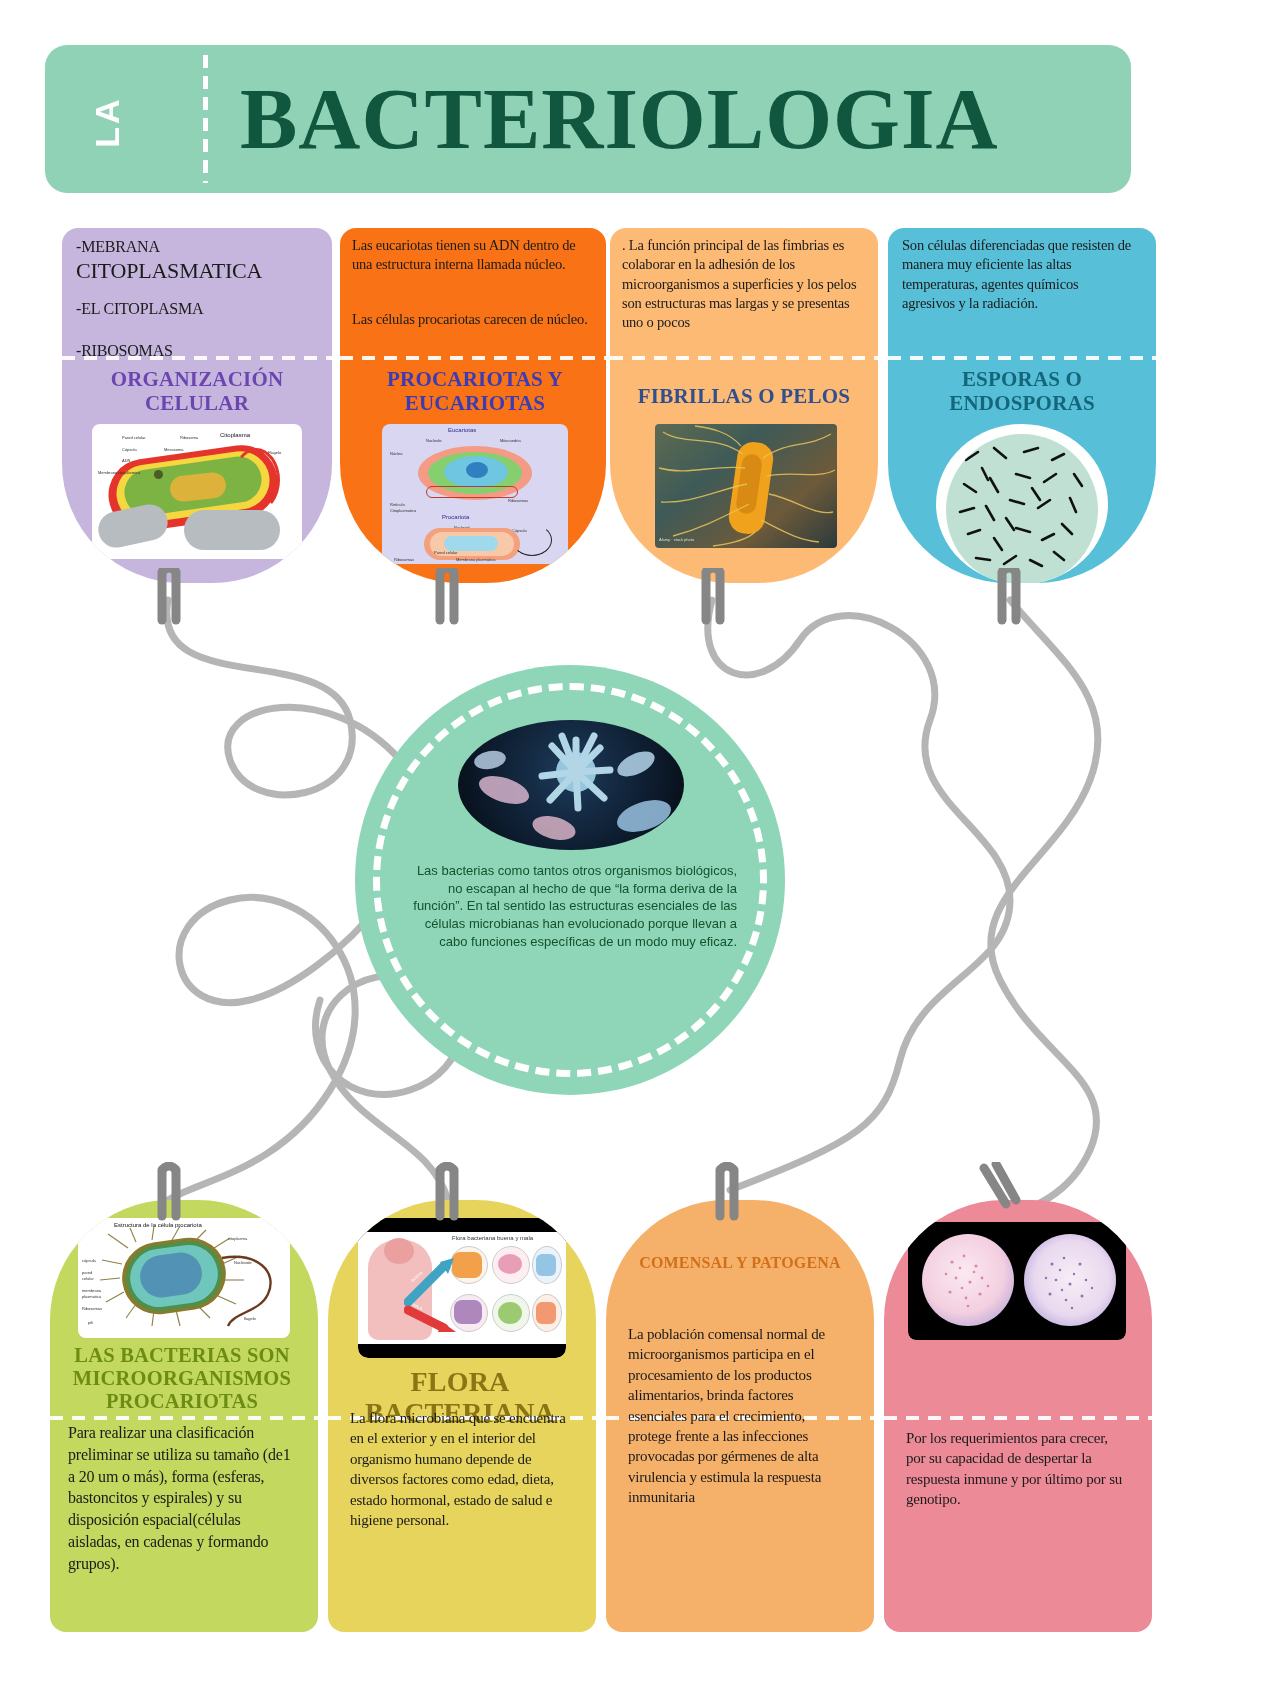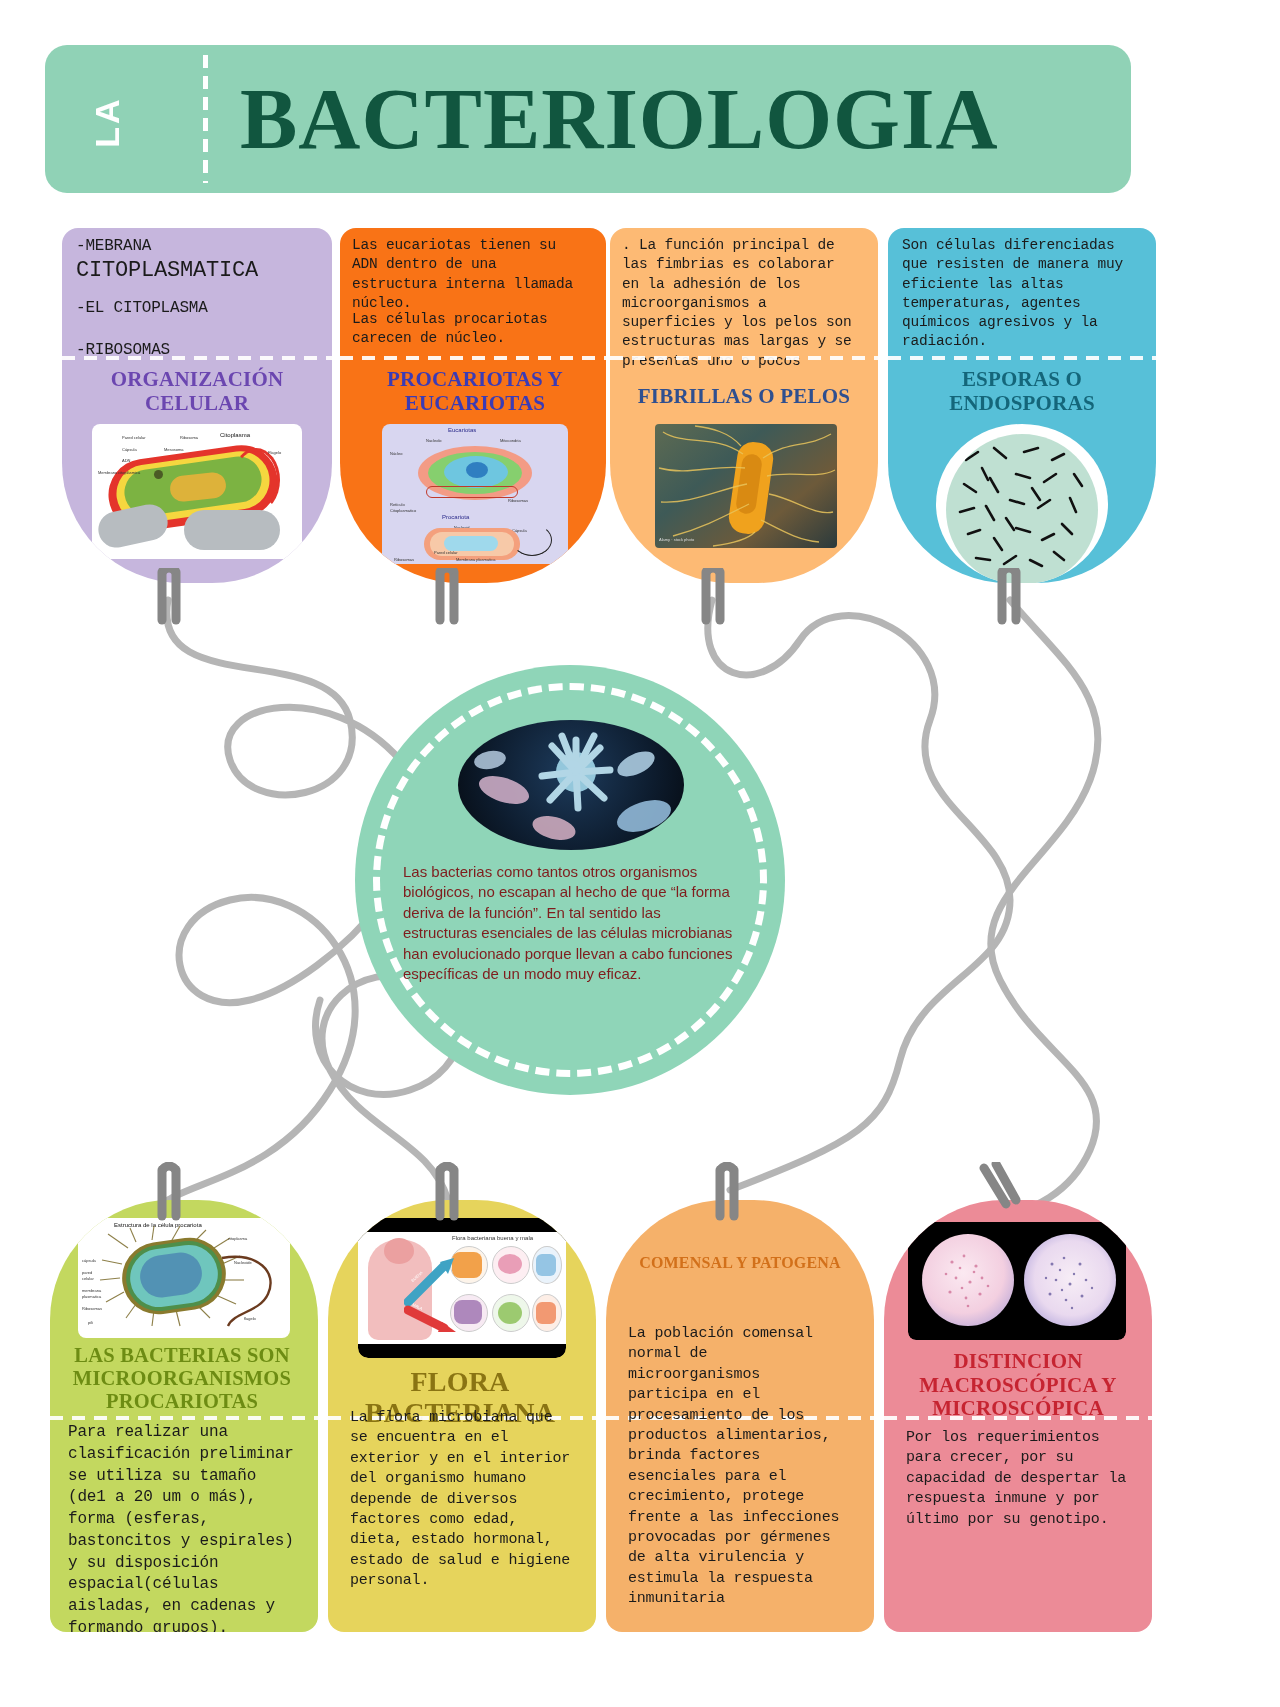--- a/index.html
+++ b/index.html
@@ -71,21 +71,21 @@
   }
   .card-bottom {   
     border-radius: 120px 120px 16px 16px;
   }
   .card .body {
     position: relative;
     width: 100%; height: 100%;
     padding: 12px 14px;
   }
   .ctext {
-    font-family: Liberation Mono, monospace;
+    font-family: Liberation Serif, serif;
     font-size: 14.5px;
     line-height: 1.33;
     color: #1b1b1b;
     letter-spacing: -0.2px;
   }
   .ctitle {
     font-family: "Liberation Serif", serif;
     font-weight: 700;
     font-size: 21px;
     line-height: 1.12;
@@ -129,24 +129,24 @@
     position: absolute;
     left: 103px; top: 55px;
     width: 226px; height: 130px;
     border-radius: 50%;
     overflow: hidden;
   }
   .center-text {
     position: absolute;
     left: 48px; top: 197px;
     width: 334px;
-    text-align: left;
-    font-size: 15px;
+    text-align: right;
+    font-size: 13px;
     line-height: 1.36;
-    color: #7f1d1d;
+    color: #14532d;
     font-family: "Liberation Sans", sans-serif;
   }
 
   
   .clip { position: absolute; }
 
   
   .pic { position: relative; width: 100%; height: 100%; }
   .pic-white { background: #ffffff; }
   .pic-lav   { background: #d8d6f0; }
@@ -536,21 +536,20 @@
                 <circle cx="50" cy="40" r="1.2"></circle>
                 <circle cx="38" cy="56" r="1.2"></circle>
               <circle cx="22" cy="44" r="1.2"></circle>
                 <circle cx="68" cy="54" r="1.2"></circle>
                 <circle cx="48" cy="74" r="1.2"></circle>
             </g>
           </svg>
         </div>
       </div>
 
-      <div class="ctitle" style="position:absolute;left:8px;top:150px;width:252px;color:#c62431;font-size:21px;">DISTINCION MACROSCÓPICA Y MICROSCÓPICA</div>
 
       <div class="sep" style="top:216px;"></div>
 
       <div class="ctext" style="position:absolute;left:22px;top:228px;width:222px;font-size:15px;line-height:1.36;">Por los requerimientos para crecer, por su capacidad de despertar la respuesta inmune y por último por su genotipo.</div>
     </div>
   </div>
 
   <svg class="clip" style="left:148px;top:1162px;width:50px;height:60px;" viewBox="0 0 50 60">
     <path d="M14 8 L14 54" stroke="#868686" stroke-width="9" stroke-linecap="round" fill="none"></path>
     <path d="M28 8 L28 54" stroke="#868686" stroke-width="9" stroke-linecap="round" fill="none"></path>

